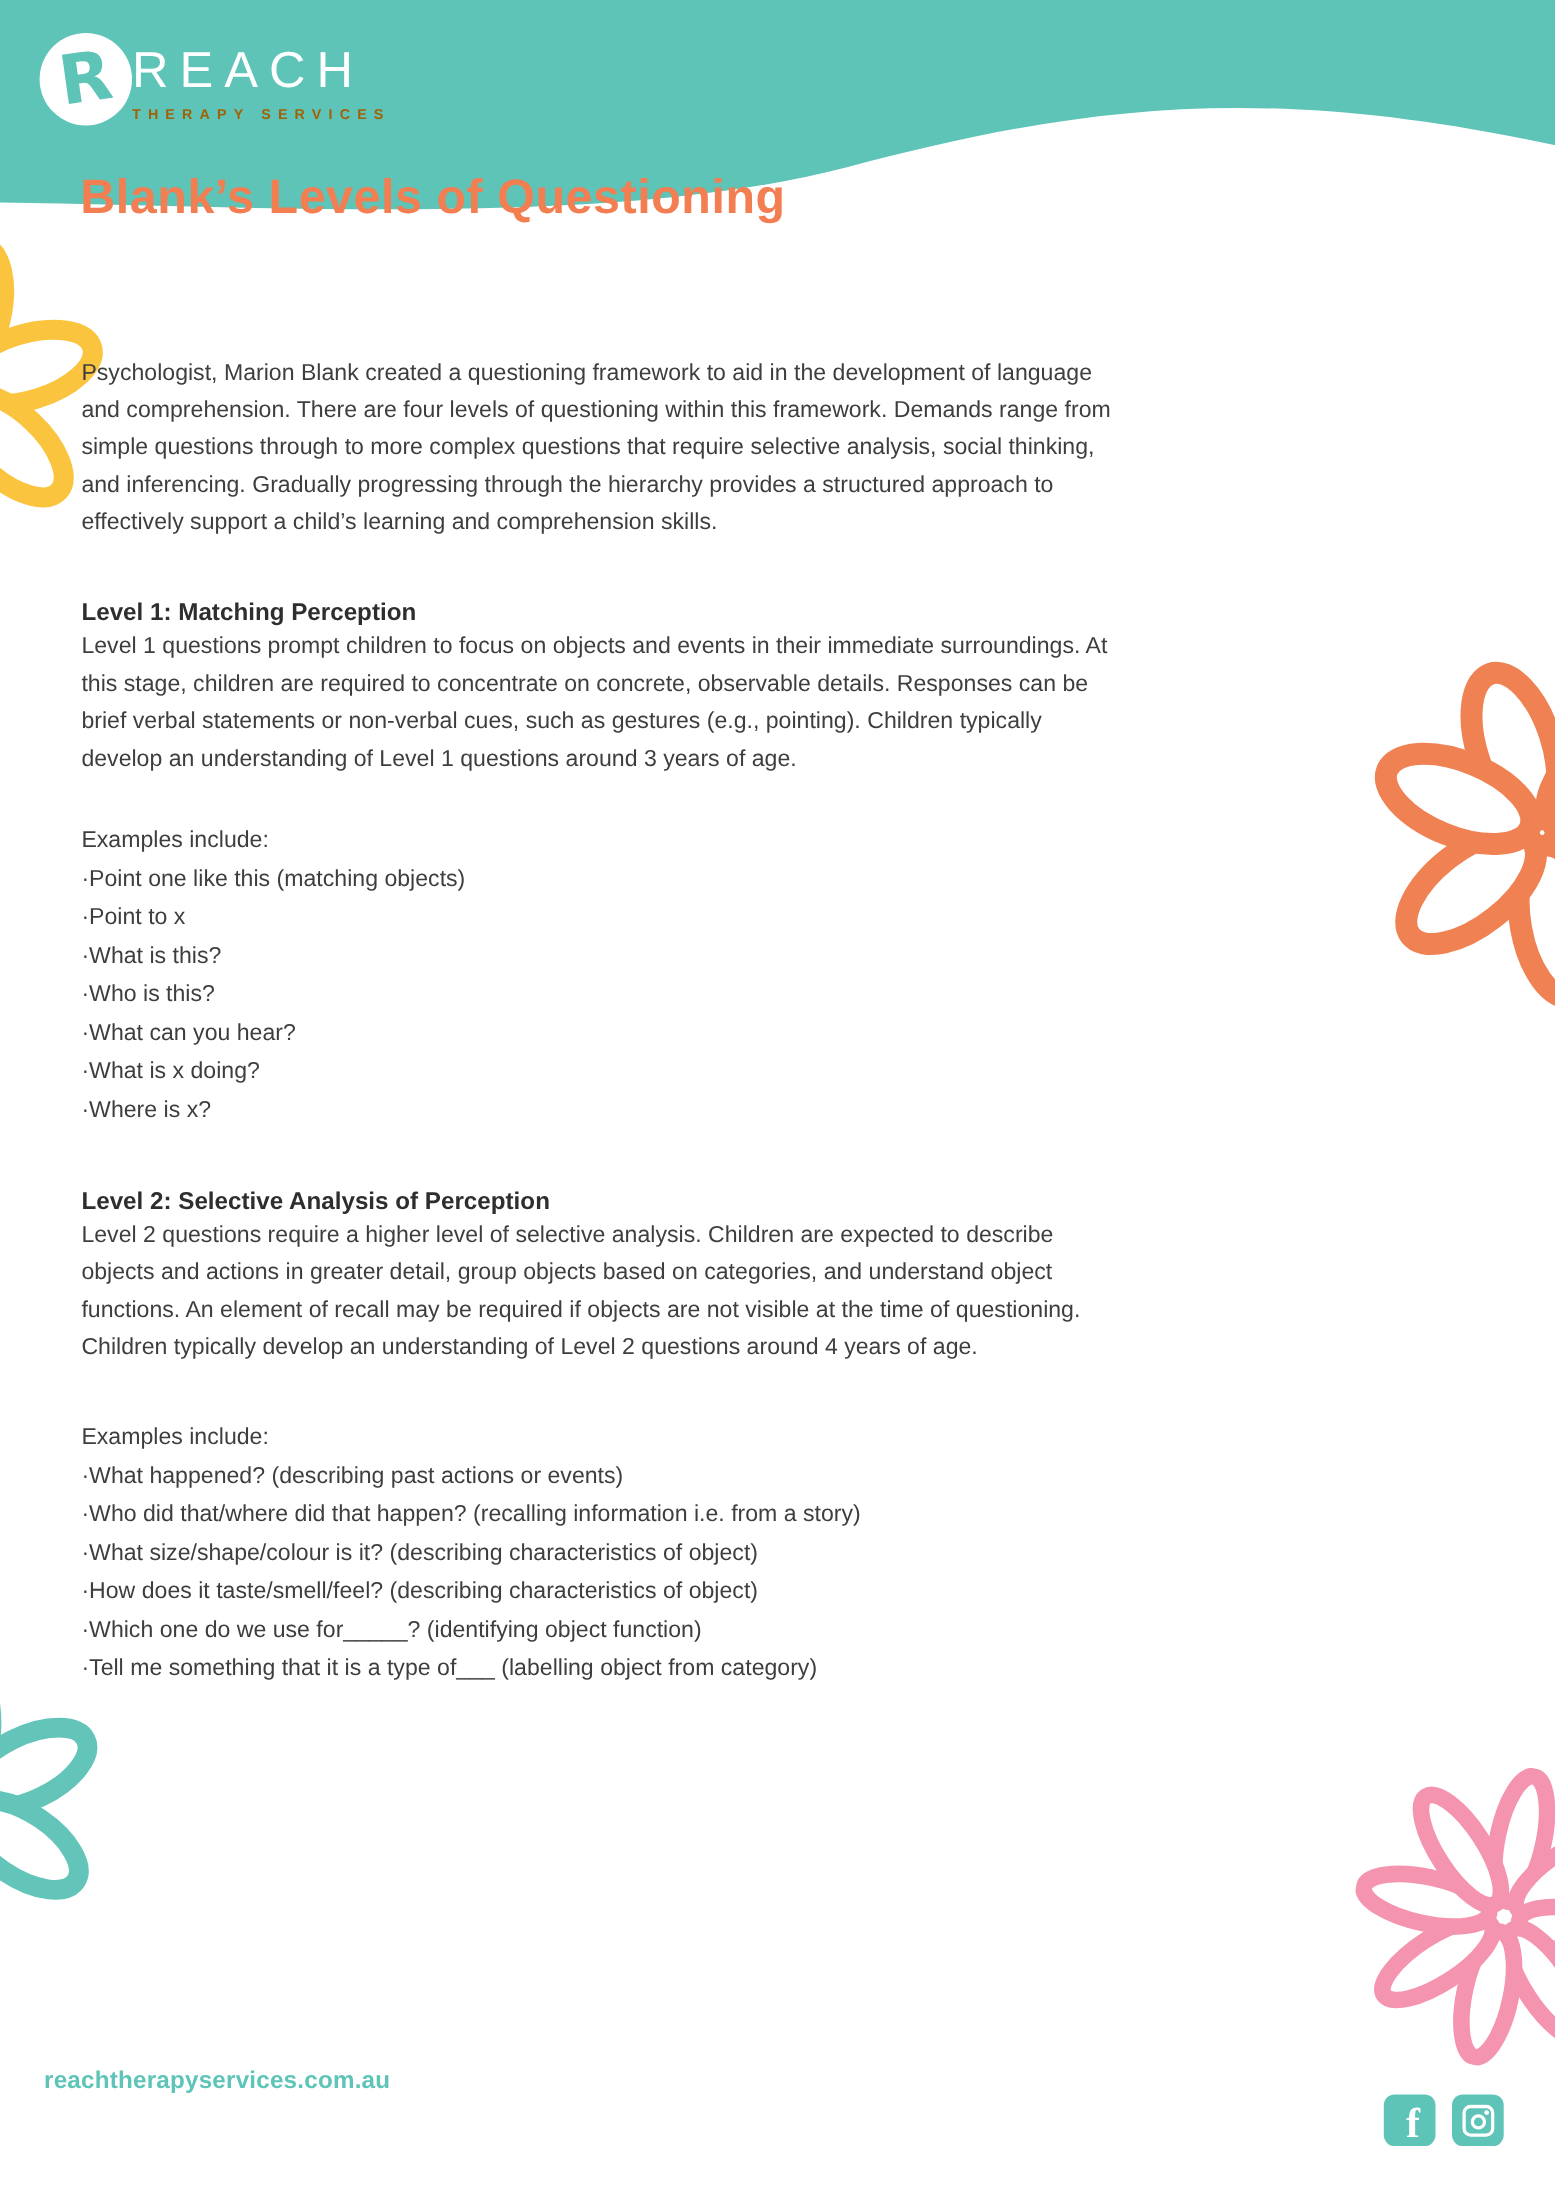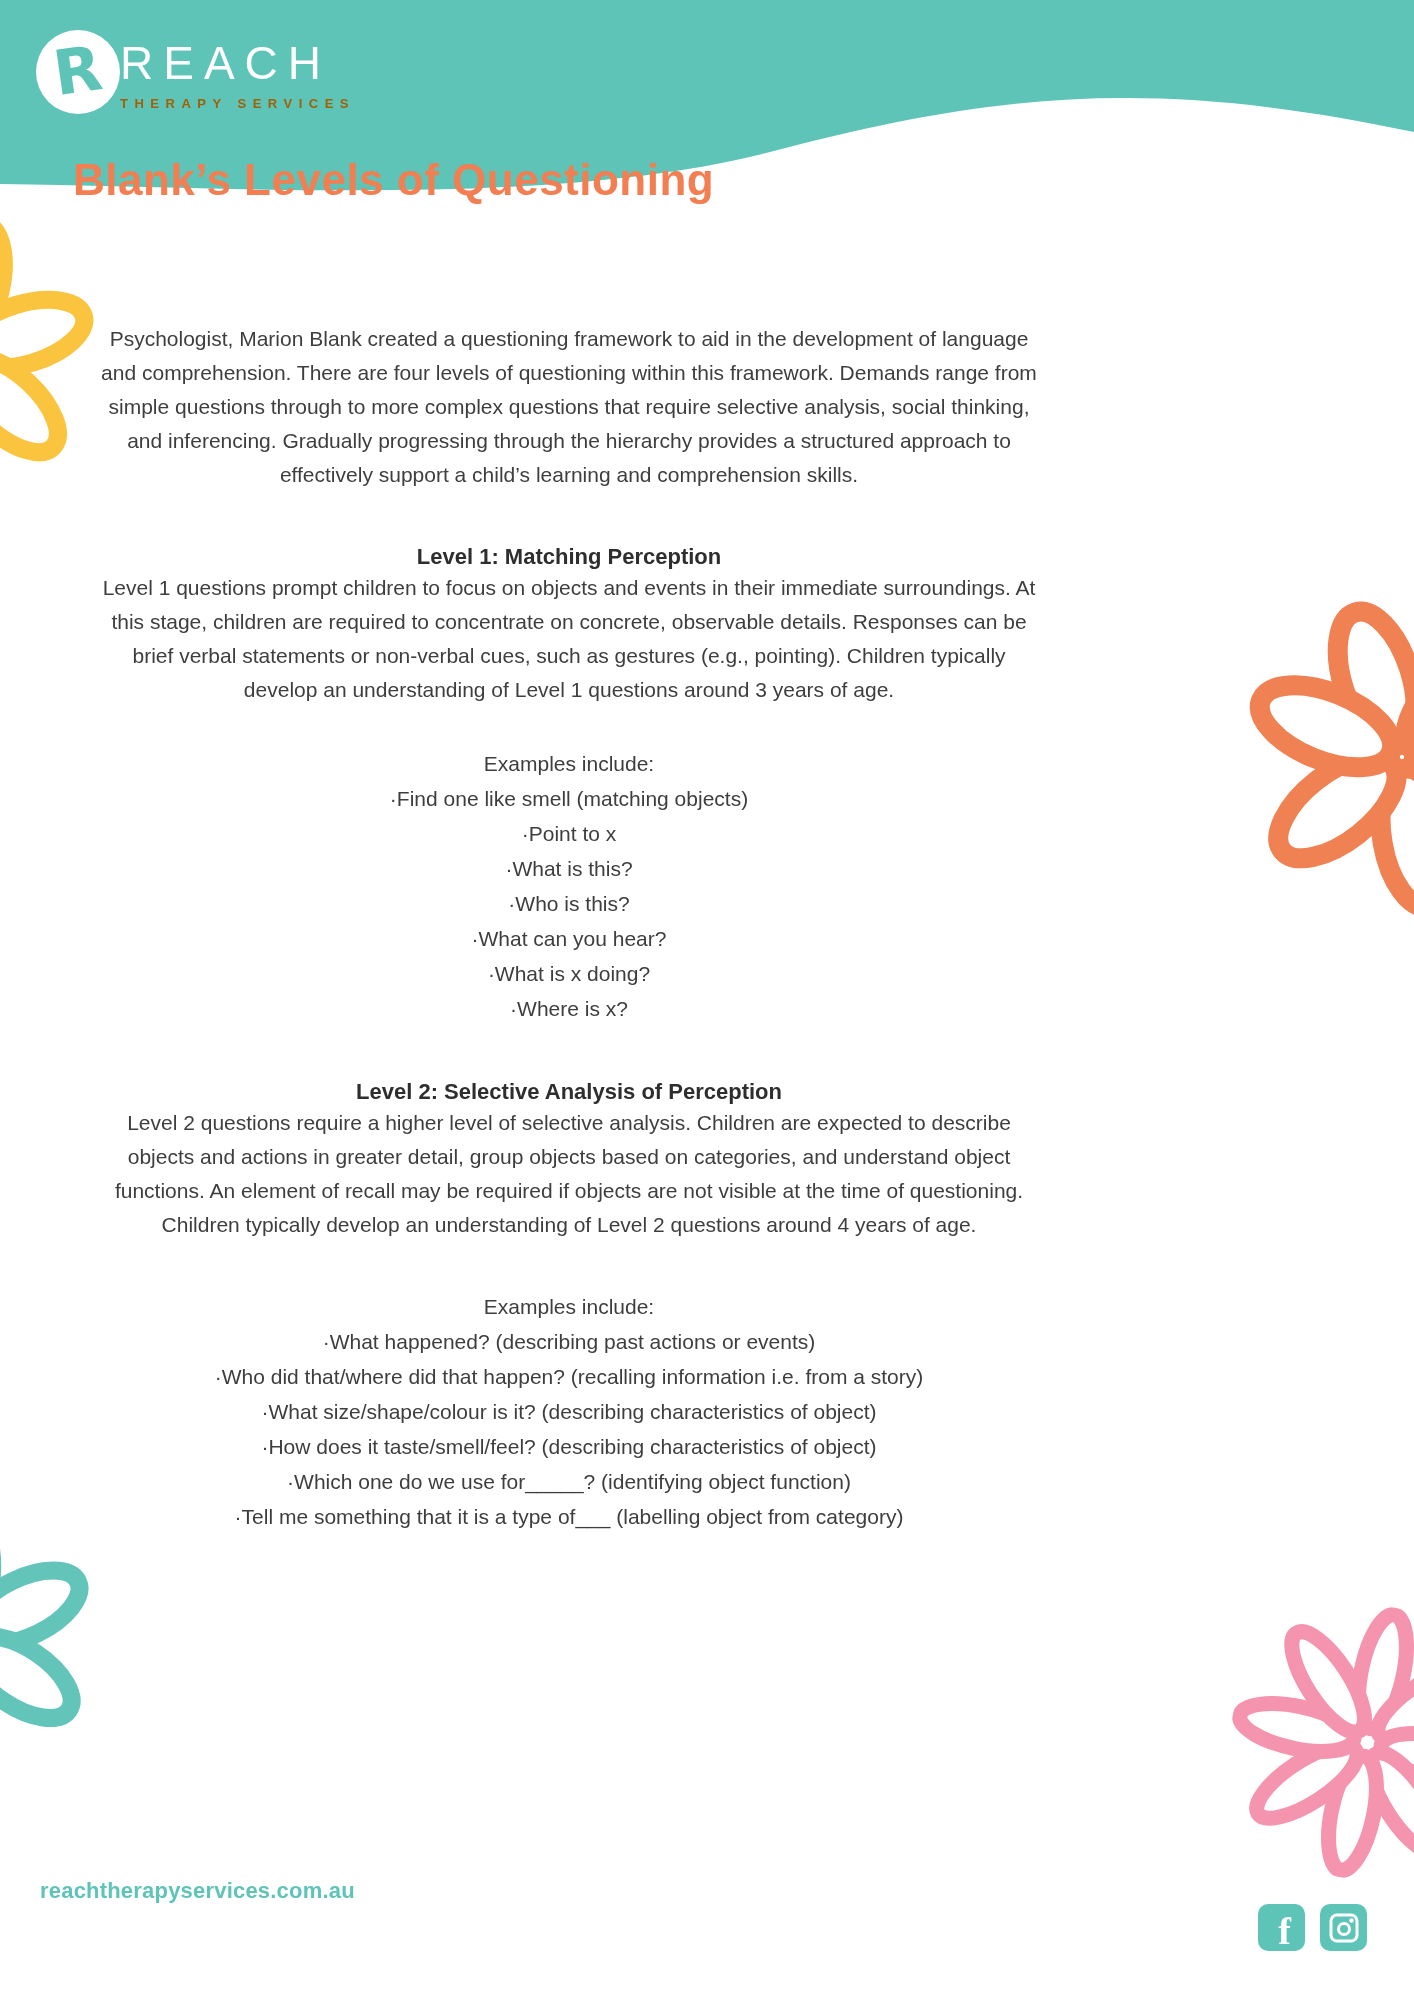--- a/index.html
+++ b/index.html
@@ -66,26 +66,25 @@
     left: 73px; top: 155px;
     font-size: 44px;
     font-weight: bold;
     color: #F27E51;
     letter-spacing: 0.5px;
   }
 
   
   .content {
     position: absolute;
-    left: 94px; top: 322px;
+    left: 74px; top: 322px;
     width: 950px;
     font-size: 21px;
     line-height: 34px;
     color: #3e3e3e;
-    text-align: center;
   }
   .content p.body-par { margin: 0; }
   .content h2 {
     font-size: 22px;
     font-weight: bold;
     color: #2e2e2e;
     line-height: 28px;
     margin-top: 51px;
   }
   .content .after-heading { margin-top: 42px; }
@@ -202,21 +201,21 @@
   <div class="content">
 
     <p class="body-par">Psychologist, Marion Blank created a questioning framework to aid in the development of language and comprehension. There are four levels of questioning within this framework. Demands range from simple questions through to more complex questions that require selective analysis, social thinking, and inferencing. Gradually progressing through the hierarchy provides a structured approach to effectively support a child’s learning and comprehension skills.</p>
 
     <h2>Level 1: Matching Perception</h2>
 
     <p class="body-par after-heading">Level 1 questions prompt children to focus on objects and events in their immediate surroundings. At this stage, children are required to concentrate on concrete, observable details. Responses can be brief verbal statements or non-verbal cues, such as gestures (e.g., pointing). Children typically develop an understanding of Level 1 questions around 3 years of age.</p>
 
     <p class="examples-label">Examples include:</p>
     <ul class="examples">
-      <li>·Find one like smell (matching objects)</li>
+      <li>·Point one like this (matching objects)</li>
       <li>·Point to x</li>
       <li>·What is this?</li>
       <li>·Who is this?</li>
       <li>·What can you hear?</li>
       <li>·What is x doing?</li>
       <li>·Where is x?</li>
     </ul>
 
     <h2 class="sec2">Level 2: Selective Analysis of Perception</h2>
 

